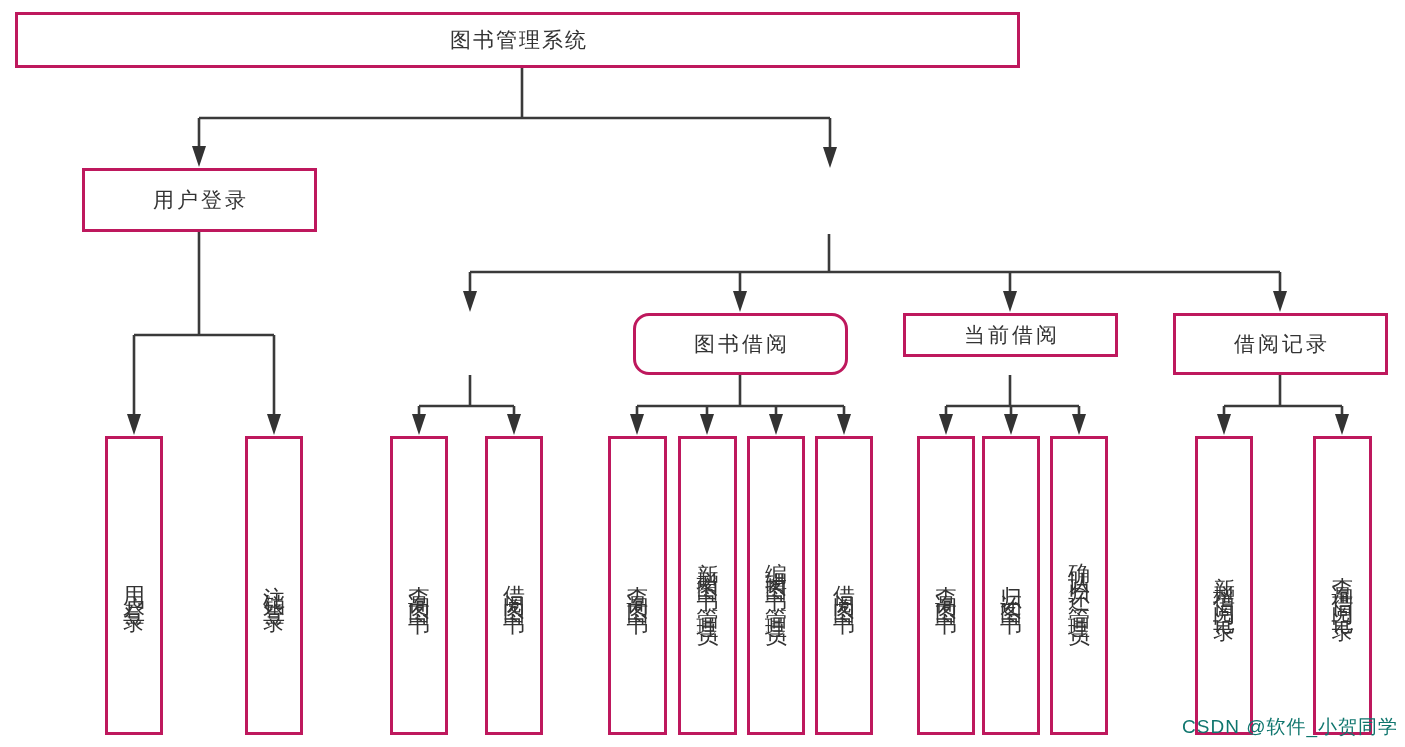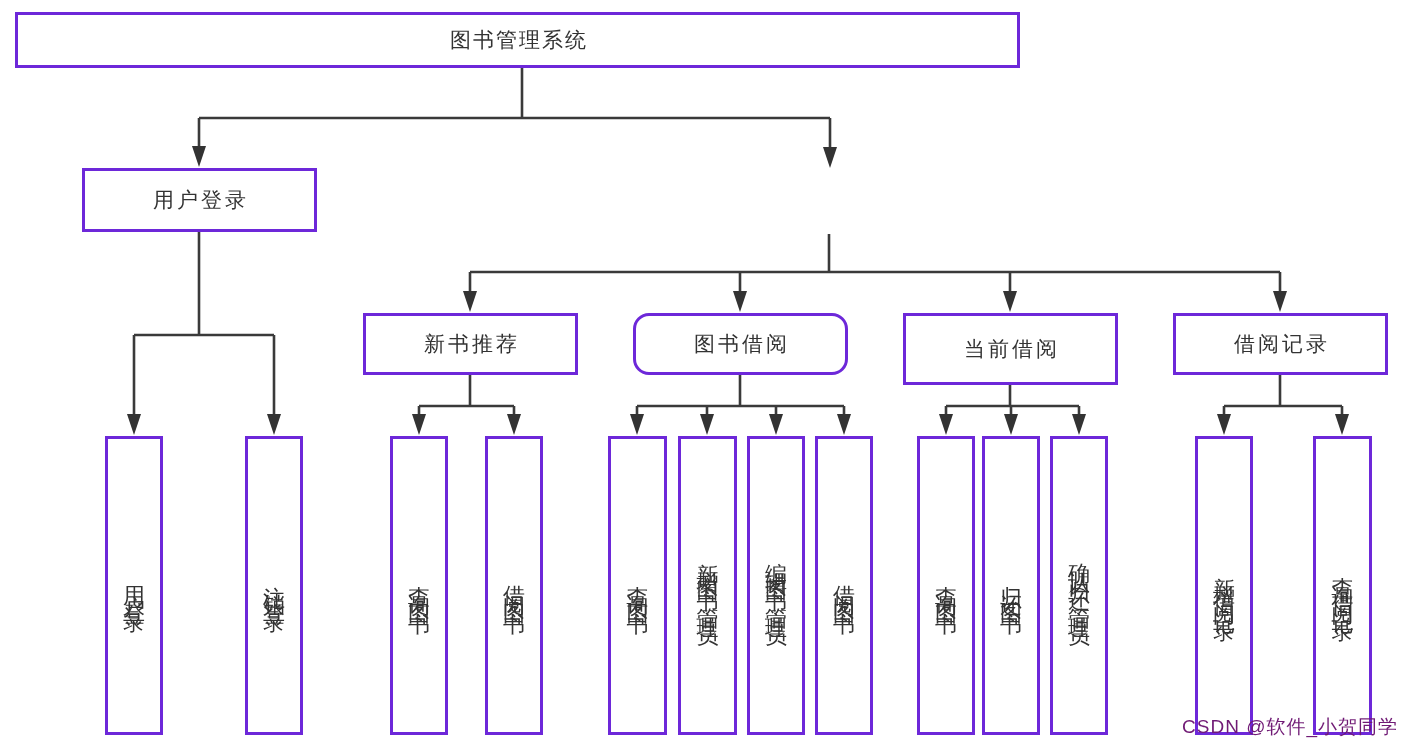--- a/index.html
+++ b/index.html
@@ -19,21 +19,21 @@
     position: absolute;
     left: 0;
     top: 0;
     width: 1405px;
     height: 747px;
   }
   .node {
     position: absolute;
     box-sizing: border-box;
     background: #ffffff;
-    border: 3px solid #6d28d9;
+    border: 3px solid #be185d;
     display: flex;
     align-items: center;
     justify-content: center;
     color: #333333;
   }
   .hnode {
     font-size: 21px;
     letter-spacing: 3px;
     text-indent: 3px; 
     white-space: nowrap;
@@ -50,21 +50,21 @@
     text-orientation: mixed;
     letter-spacing: 9px;
     line-height: 1;
     white-space: nowrap;
   }
   #watermark {
     position: absolute;
     right: 7px;
     bottom: 7px;
     font-size: 19px;
-    color: #701a75;
+    color: #0f766e;
     letter-spacing: 1px;
     white-space: nowrap;
   }
 </style>
 </head>
 <body>
 
 <div id="stage">
 
   <svg id="wires" viewBox="0 0 1405 747" fill="none" xmlns="http://www.w3.org/2000/svg">
@@ -137,27 +137,24 @@
   </svg>
 
   <div class="node hnode root" style="left:15px; top:12px; width:1005px; height:56px;">
     <span>图书管理系统</span>
   </div>
 
   <div class="node hnode" style="left:82px; top:168px; width:235px; height:64px;">
     <span>用户登录</span>
   </div>
 
-  <div class="node hnode" style="left:363px; top:313px; width:215px; height:62px;">
-    <span>新书推荐</span>
-  </div>
   <div class="node hnode" style="left:633px; top:313px; width:215px; height:62px;border-radius:16px;">
     <span>图书借阅</span>
   </div>
-  <div class="node hnode" style="left:903px; top:313px; width:215px; height:72px;">
+  <div class="node hnode" style="left:903px; top:313px; width:215px; height:44px;">
     <span>当前借阅</span>
   </div>
   <div class="node hnode" style="left:1173px; top:313px; width:215px; height:62px;">
     <span>借阅记录</span>
   </div>
 
   <div class="node leaf" style="left:105px; top:436px; width:58px; height:299px;">
     <span class="vtext">用户登录</span>
   </div>
   <div class="node leaf" style="left:245px; top:436px; width:58px; height:299px;">

